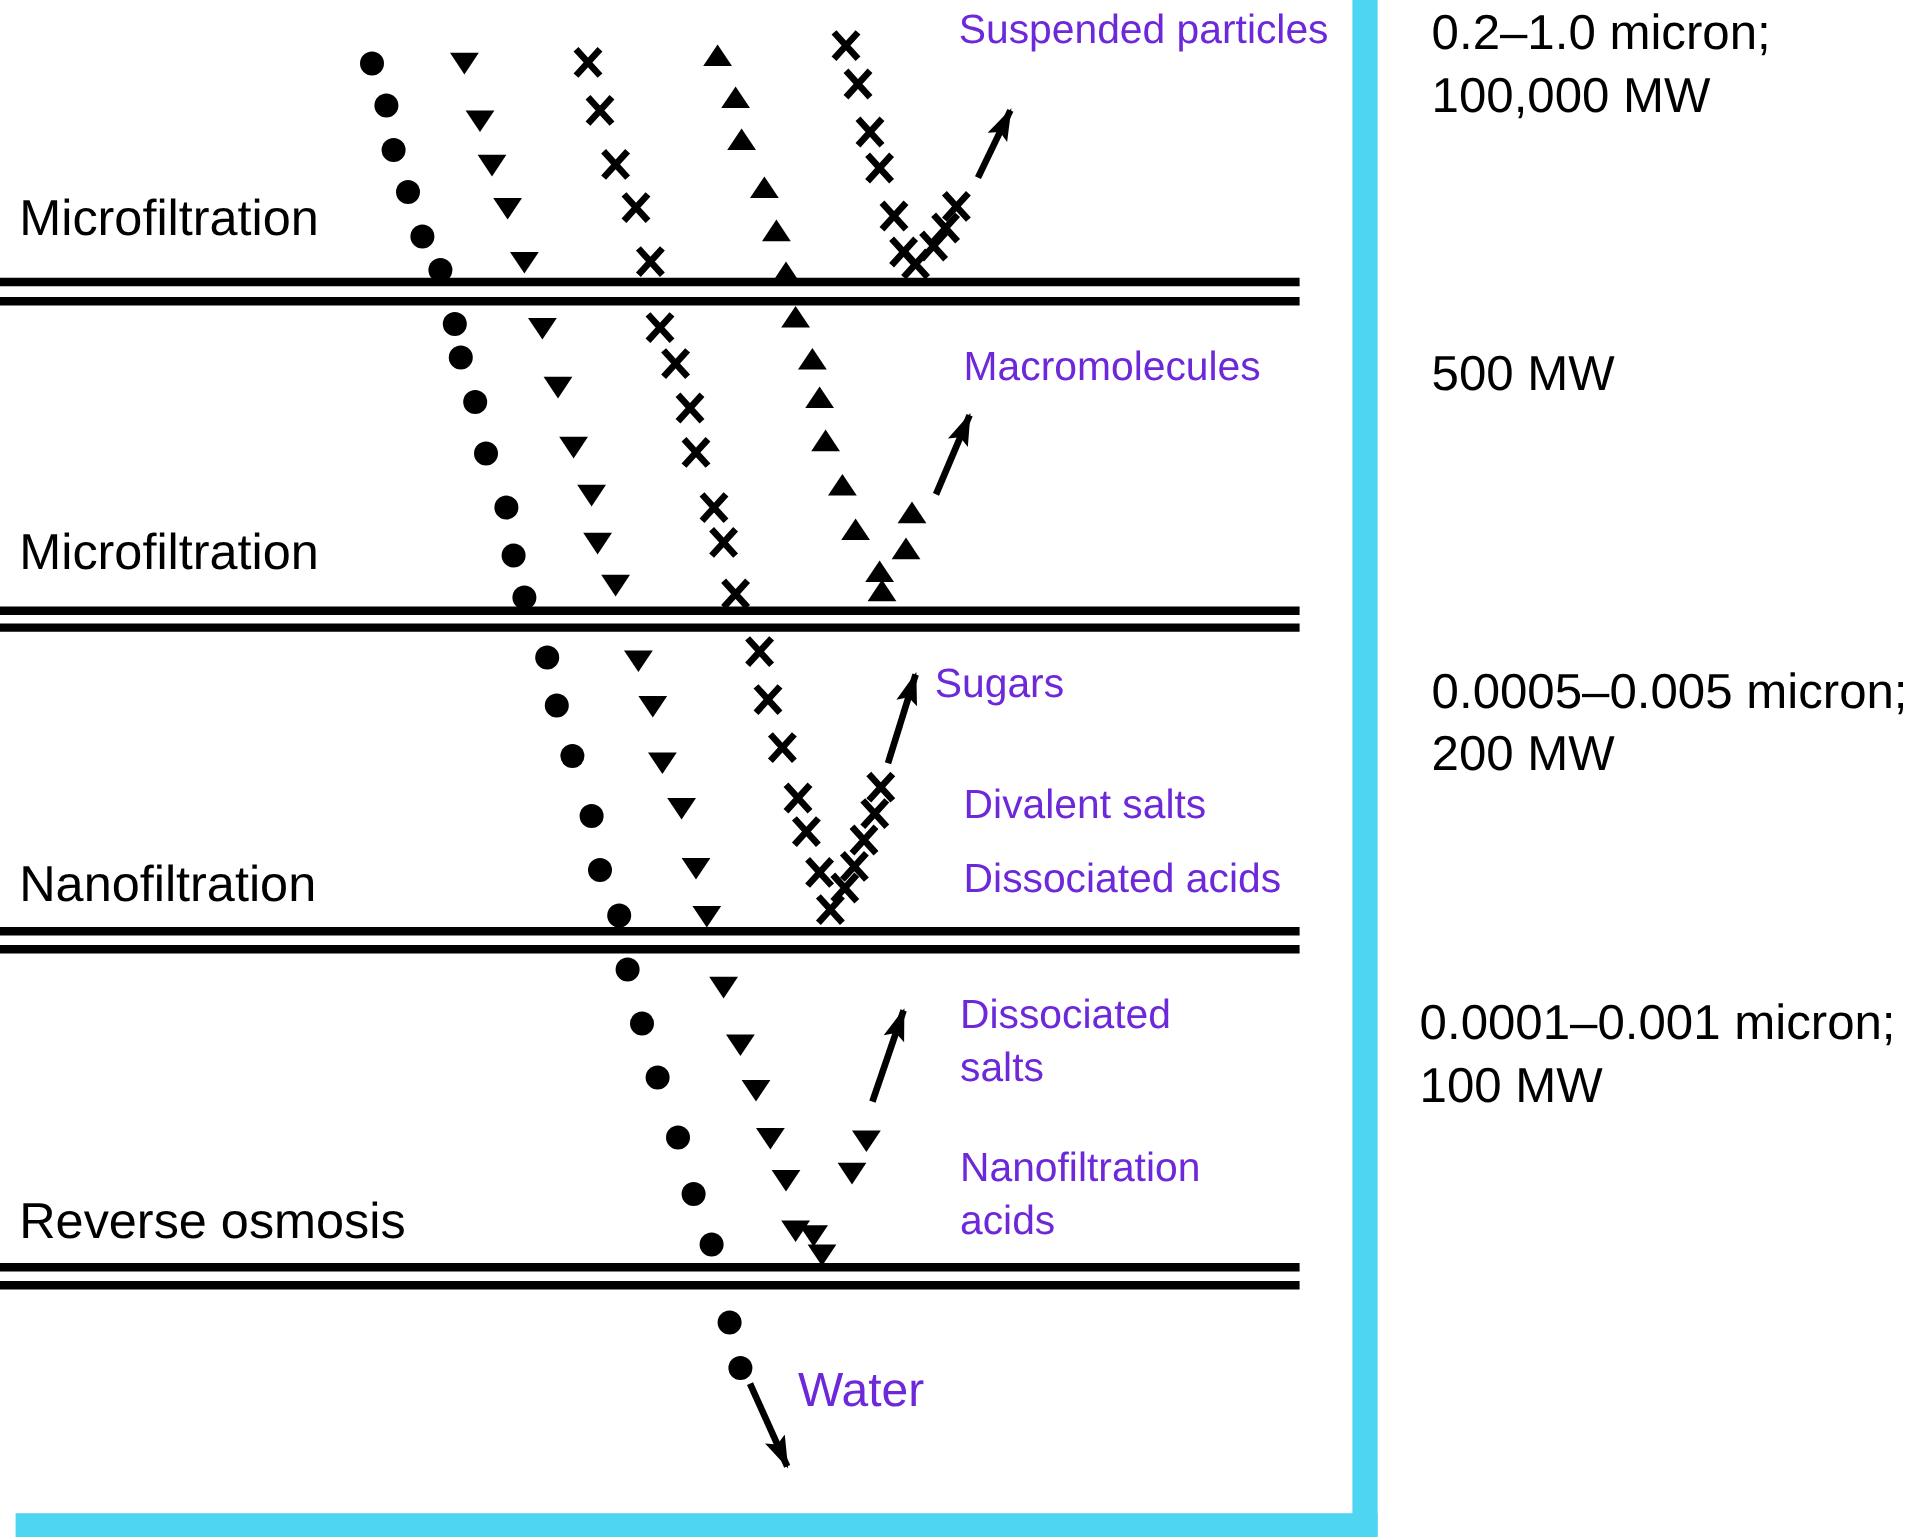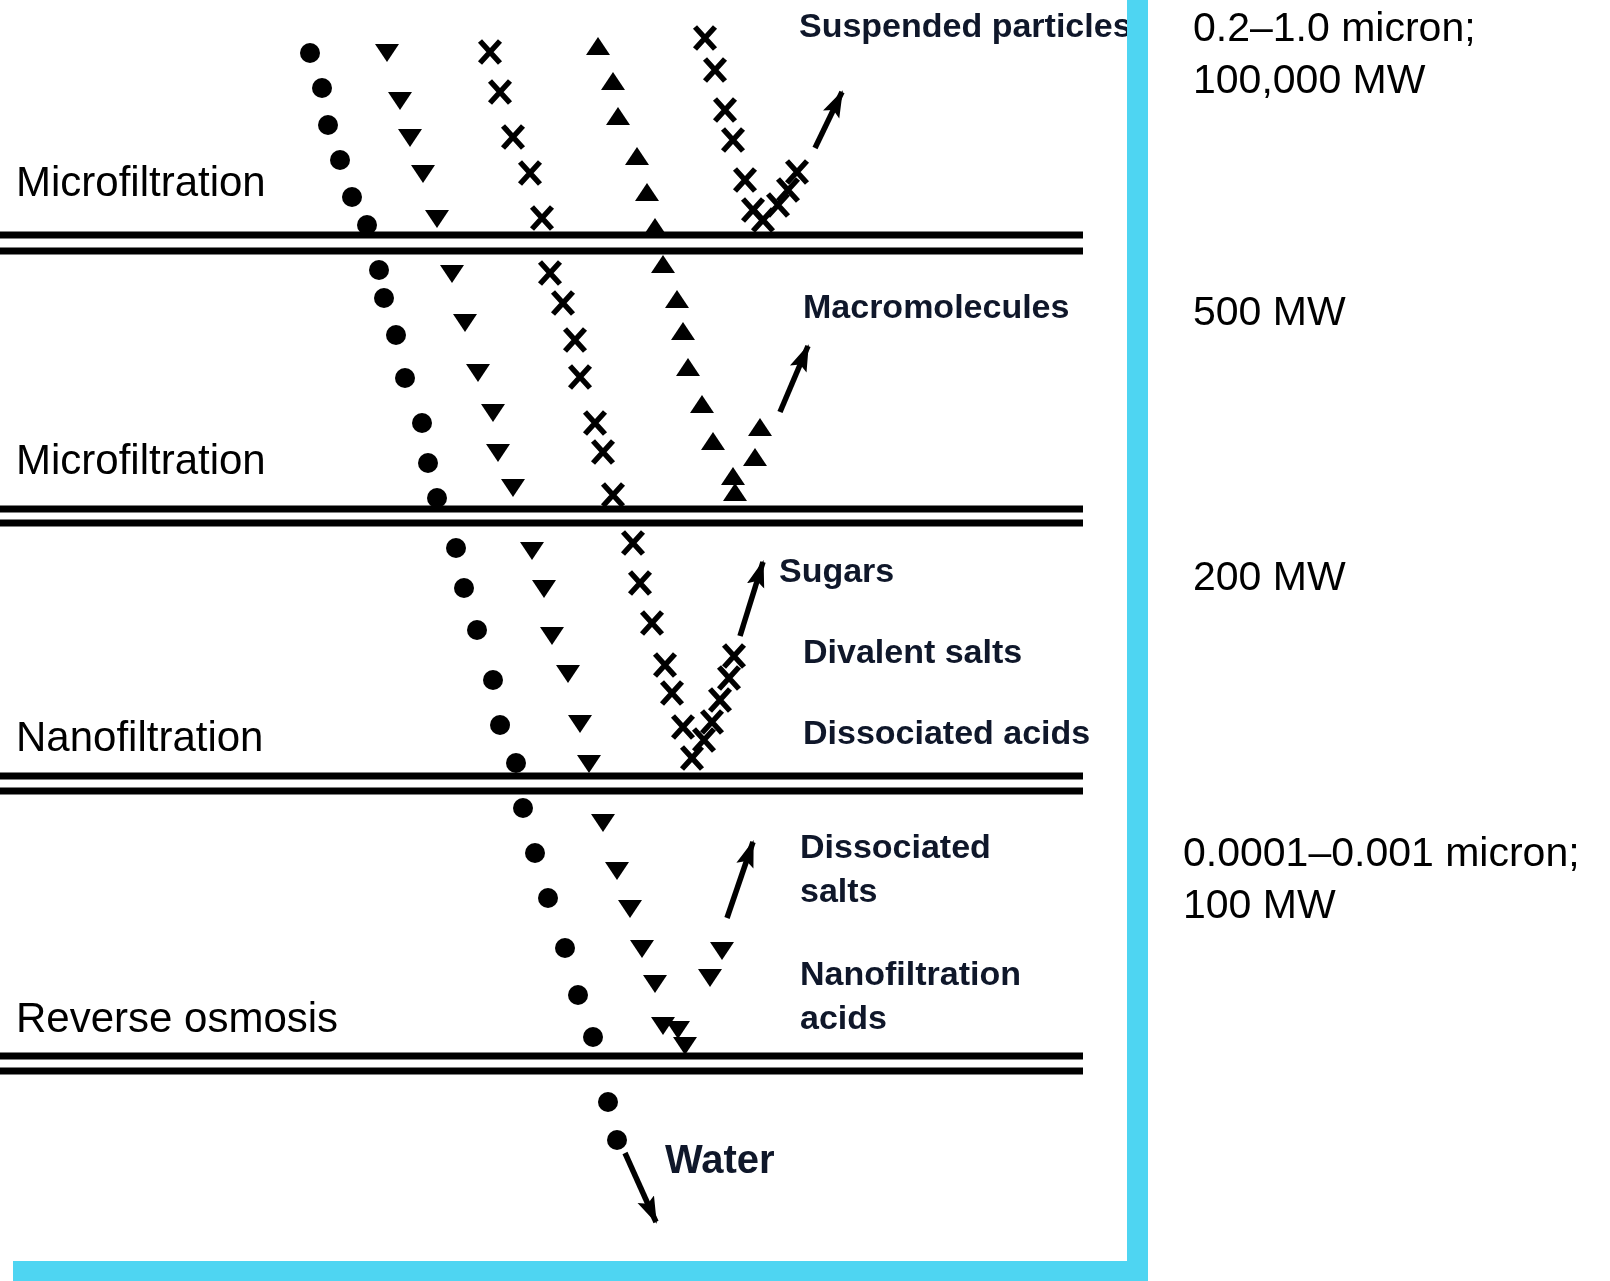--- a/index.html
+++ b/index.html
@@ -17,26 +17,26 @@
     position:absolute;left:4px;
     font-size:42px;line-height:1.2;color:#000;white-space:nowrap;margin-left:12px;
   }
   #p-micro{top:157px}
   #p-ultra{top:435px}
   #p-nano{top:712px}
   #p-ro{top:993px}
 
   .alabel{
     position:absolute;
-    font-size:34px;line-height:1.3;color:#0f172a;font-weight:bold;
+    font-size:34px;line-height:1.3;color:#6d28d9;
   }
   #a-susp{left:799px;top:3px;white-space:nowrap}
   #a-macro{left:803px;top:284px;white-space:nowrap}
   #a-sugars{left:779px;top:548px;white-space:nowrap}
-  #a-divalent{left:803px;top:629px;white-space:nowrap}
+  #a-divalent{left:803px;top:649px;white-space:nowrap}
   #a-dissoc{left:803px;top:710px;white-space:nowrap}
   #a-mono{left:800px;top:824px;width:200px}
   #a-undis{left:800px;top:951px;width:250px}
   #a-water{left:665px;top:1133px;font-size:40px;white-space:nowrap}
 
   .spec{
     position:absolute;
     font-size:41px;line-height:1.28;color:#000;white-space:nowrap;
   }
   #spec-0{left:1193px;top:1px}
@@ -196,20 +196,21 @@
   <div class="alabel" id="a-water">Water</div>
 
   <div class="spec" id="spec-0">
     <div>0.2–1.0 micron;</div>
     <div>100,000 MW</div>
   </div>
   <div class="spec" id="spec-1">
     <div>500 MW</div>
   </div>
   <div class="spec" id="spec-2">
+    <div>0.0005–0.005 micron;</div>
     <div>200 MW</div>
   </div>
   <div class="spec" id="spec-3">
     <div>0.0001–0.001 micron;</div>
     <div>100 MW</div>
   </div>
 
   <div class="bar-v" style="background: rgb(78, 213, 242);"></div>
   <div class="bar-h" style="background: rgb(78, 213, 242);"></div>
 

